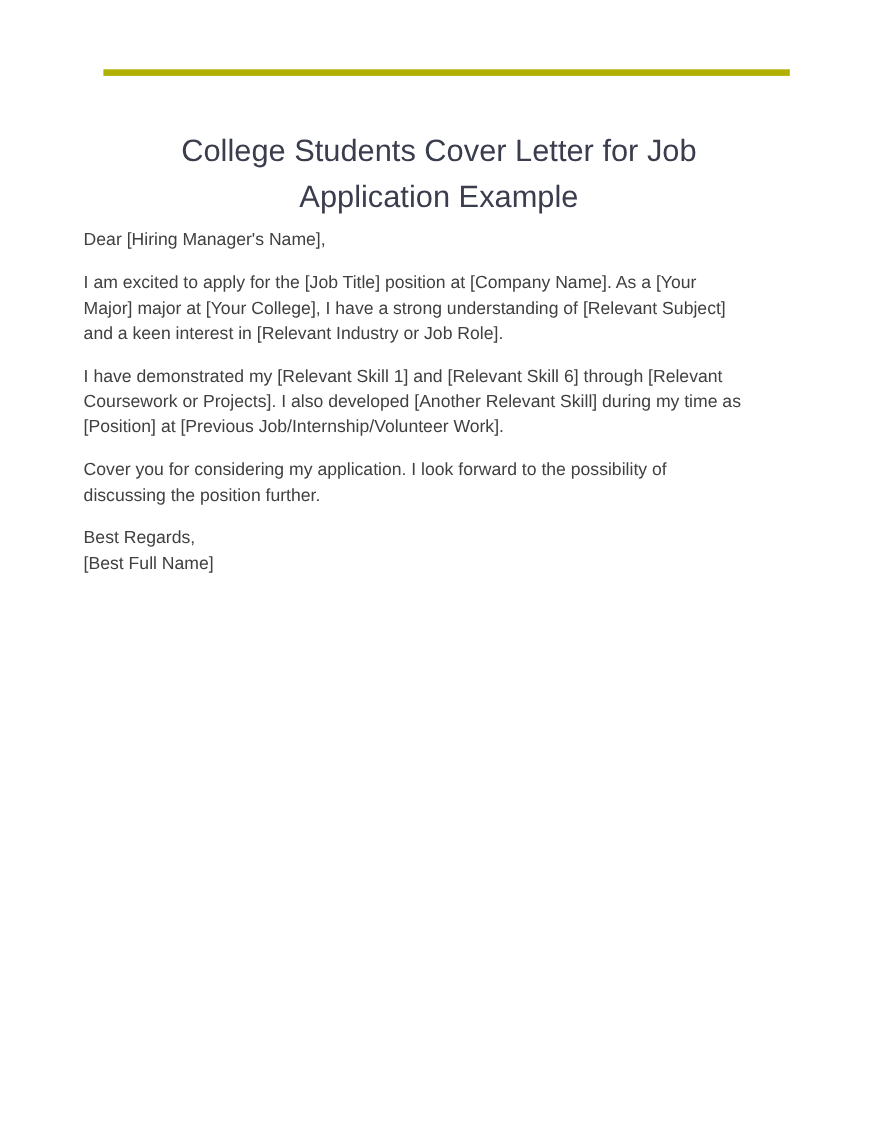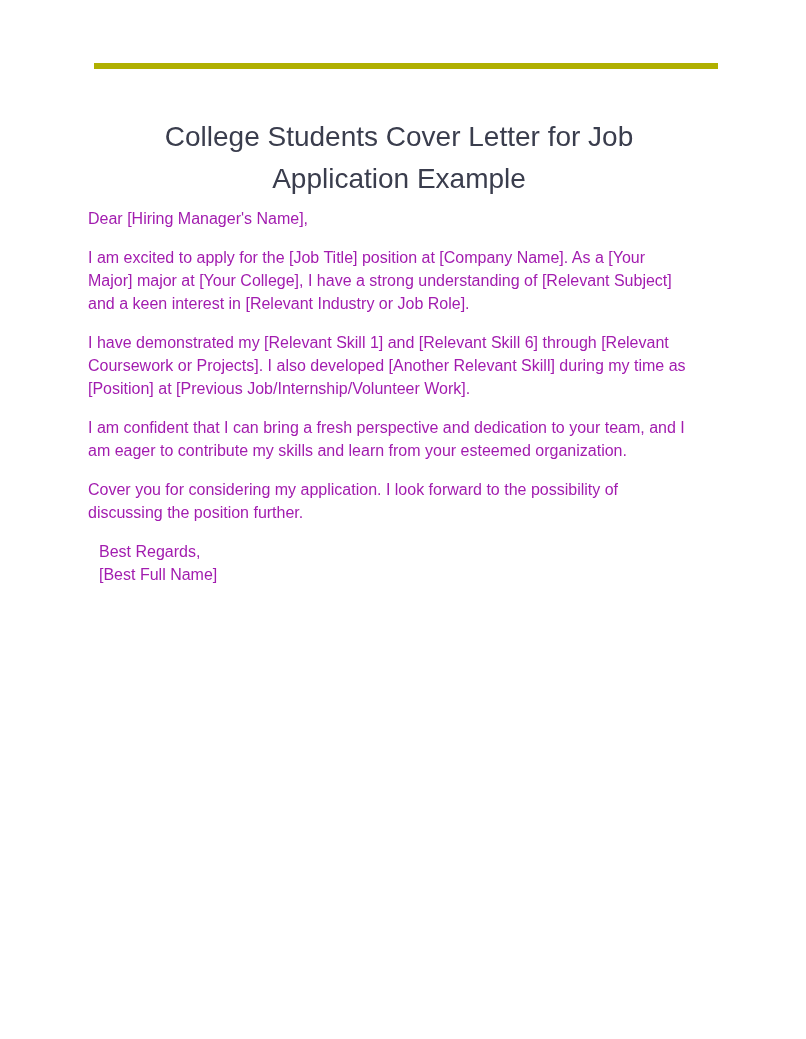--- a/index.html
+++ b/index.html
@@ -29,44 +29,43 @@
       width: 590px;
       text-align: center;
       font-size: 28px;
       line-height: 42px;
       color: #3a3d4d;
       font-weight: normal;
       margin: 10px;
     }
     .body {
       position: absolute;
-      left: 88px;
+      left: 76px;
       top: 207px;
       width: 600px;
       font-size: 16px;
       line-height: 23px;
-      color: #a21caf;
+      color: #404040;
     }
     .body p {
       margin: 0 0 16px 0;
     }
     .signoff {
-      margin: 11px;
+      margin: 0;
     }
   </style>
 </head>
 <body>
 
 <div class="top-rule"></div>
 
 <h1 class="title">College Students Cover Letter for Job Application Example</h1>
 
 <div class="body">
   <p>Dear [Hiring Manager's Name],</p>
   <p>I am excited to apply for the [Job Title] position at [Company Name]. As a [Your Major] major at [Your College], I have a strong understanding of [Relevant Subject] and a keen interest in [Relevant Industry or Job Role].</p>
   <p>I have demonstrated my [Relevant Skill 1] and [Relevant Skill 6] through [Relevant Coursework or Projects]. I also developed [Another Relevant Skill] during my time as [Position] at [Previous Job/Internship/Volunteer Work].</p>
-  <p>I am confident that I can bring a fresh perspective and dedication to your team, and I am eager to contribute my skills and learn from your esteemed organization.</p>
   <p>Cover you for considering my application. I look forward to the possibility of discussing the position further.</p>
   <div class="signoff">
     <div>Best Regards,</div>
     <div>[Best Full Name]</div>
   </div>
 </div>
 
 </body></html>

